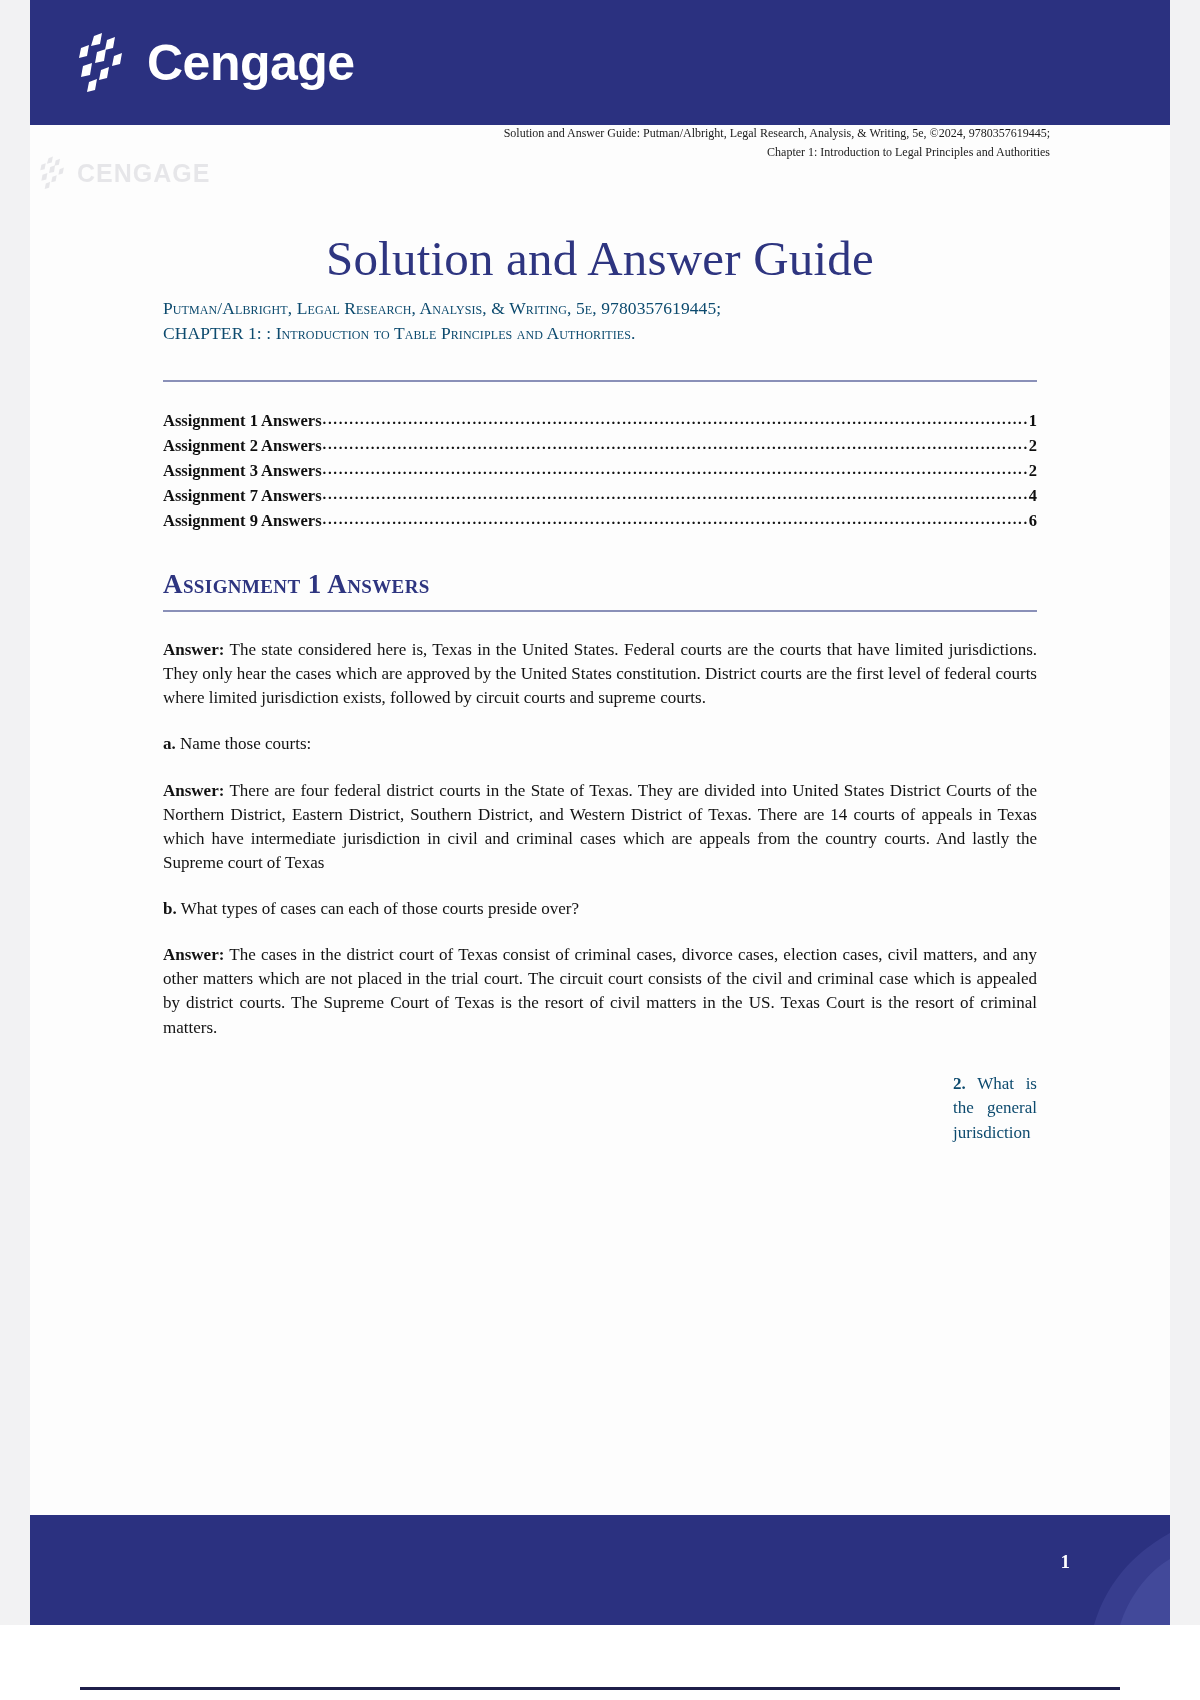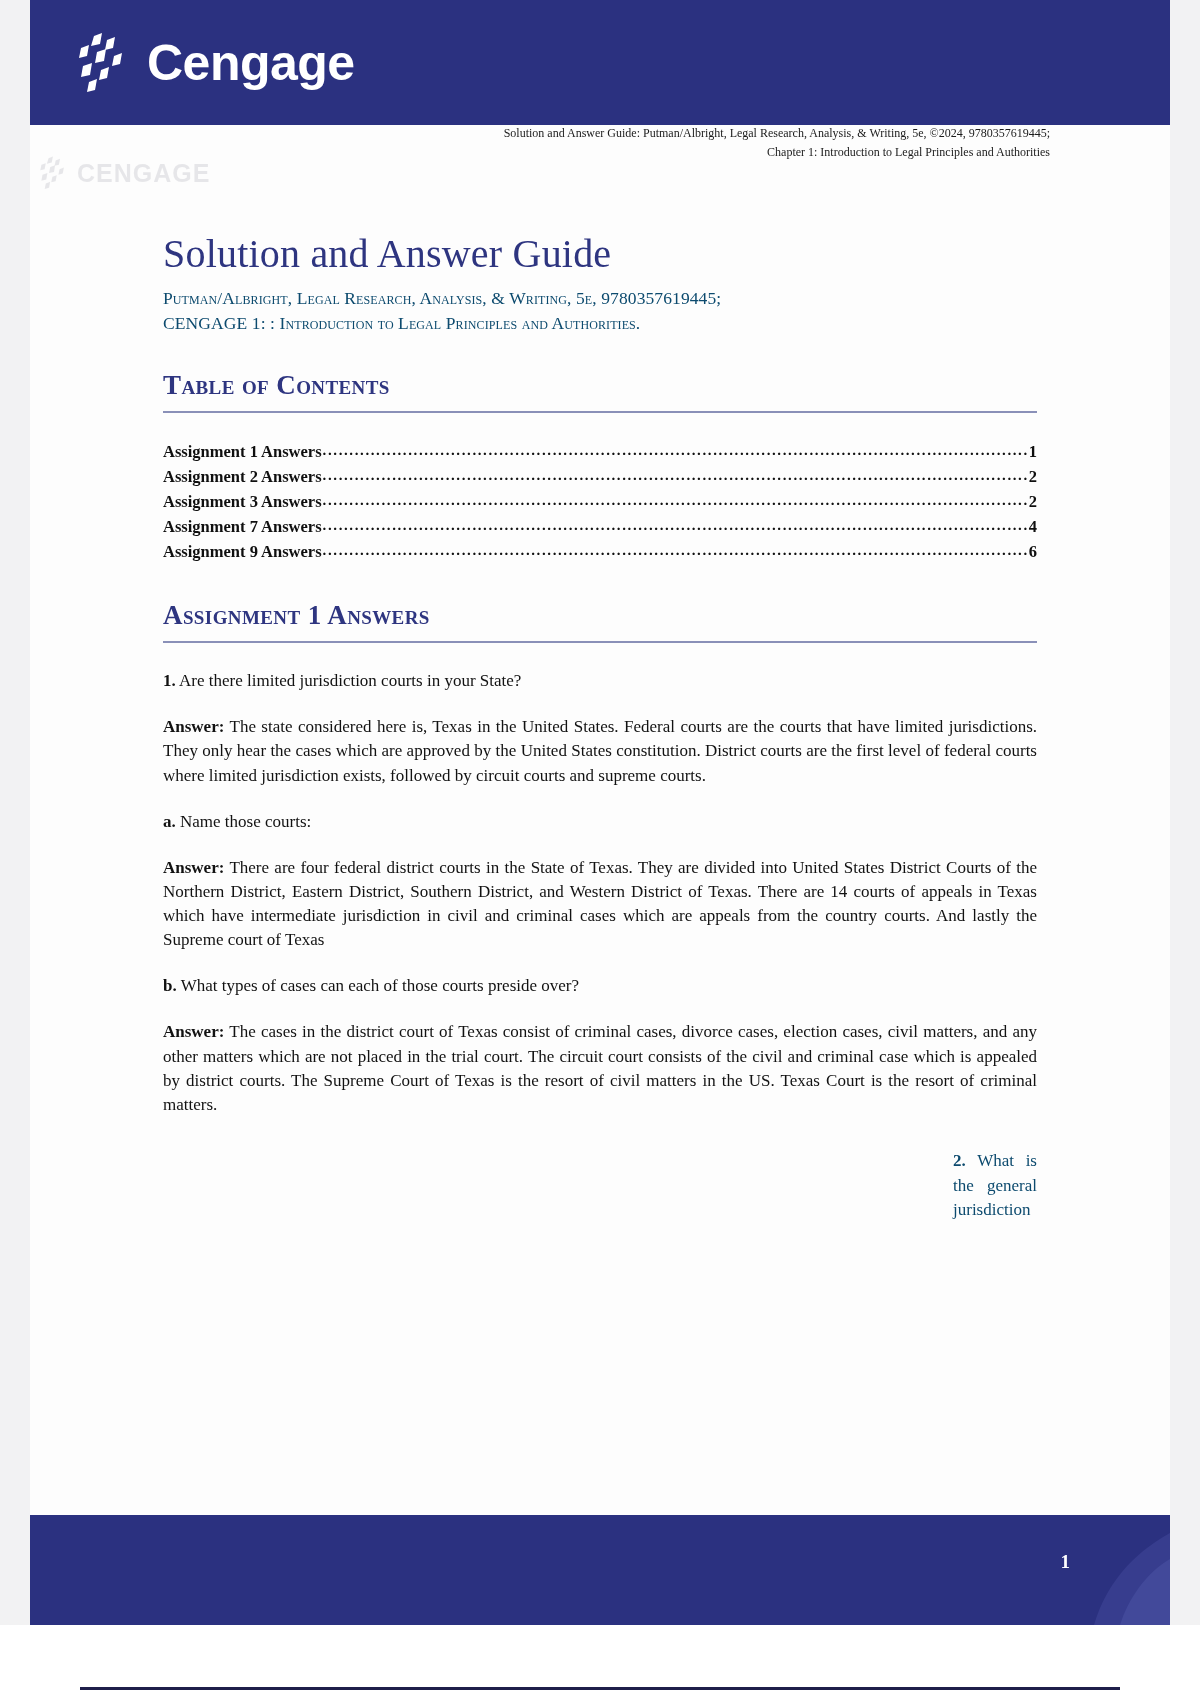--- a/index.html
+++ b/index.html
@@ -104,26 +104,27 @@
 
   
   .content {
     position: absolute;
     left: 133px; top: 232px;
     width: 874px;
   }
 
   .doc-title {
     font-family: "Liberation Serif", serif;
-    font-size: 40px;
+    font-size: 49px;
     color: #2e3580;
     font-weight: 400;
     line-height: 1.1;
     margin: 0 0 10px 0;
     letter-spacing: 0.2px;
+    text-align: center;
   }
 
   .subtitle-block {
     font-size: 17.5px;
     color: #0c4a6e;
     line-height: 1.42;
     margin-bottom: 34px;
     font-variant: small-caps;
     letter-spacing: 0.1px;
   }
@@ -282,24 +283,23 @@
       </span>
       <span class="wm-text">CENGAGE</span>
     </div>
 
     <div class="content">
 
       <h1 class="doc-title">Solution and Answer Guide</h1>
 
       <div class="subtitle-block">
         <span class="ln">Putman/Albright, Legal Research, Analysis, &amp; Writing, 5e,  9780357619445;</span>
-        <span class="ln">CENGAGE 1: : Introduction to Legal Principles and Authorities.</span>
+        <span class="ln">CHAPTER 1: : Introduction to Table Principles and Authorities.</span>
       </div>
 
-      <h2 class="section-head">Table of Contents</h2>
       <div class="rule"></div>
 
       <div class="toc">
         <div class="toc-row">
           <span class="toc-label">Assignment 1 Answers</span>
           <span class="toc-dots">.................................................................................................................................................................................................</span>
           <span class="toc-page">1</span>
         </div>
         <div class="toc-row">
           <span class="toc-label">Assignment 2 Answers</span>
@@ -320,23 +320,20 @@
           <span class="toc-label">Assignment 9 Answers</span>
           <span class="toc-dots">.................................................................................................................................................................................................</span>
           <span class="toc-page">6</span>
         </div>
       </div>
 
       <h2 class="section-head">Assignment 1 Answers</h2>
       <div class="rule"></div>
 
 
-      <p class="prose">
-        <span class="lead">1.</span><span> Are there limited jurisdiction courts in your State?</span>
-      </p>
 
       <p class="prose">
         <span class="lead">Answer:</span><span> The state considered here is, Texas in the United States. Federal courts are the courts that have limited jurisdictions. They only hear the cases which are approved by the United States constitution. District courts are the first level of federal courts where limited jurisdiction exists, followed by circuit courts and supreme courts.</span>
       </p>
 
       <p class="prose">
         <span class="lead">a.</span><span> Name those courts:</span>
       </p>
 
       <p class="prose">

